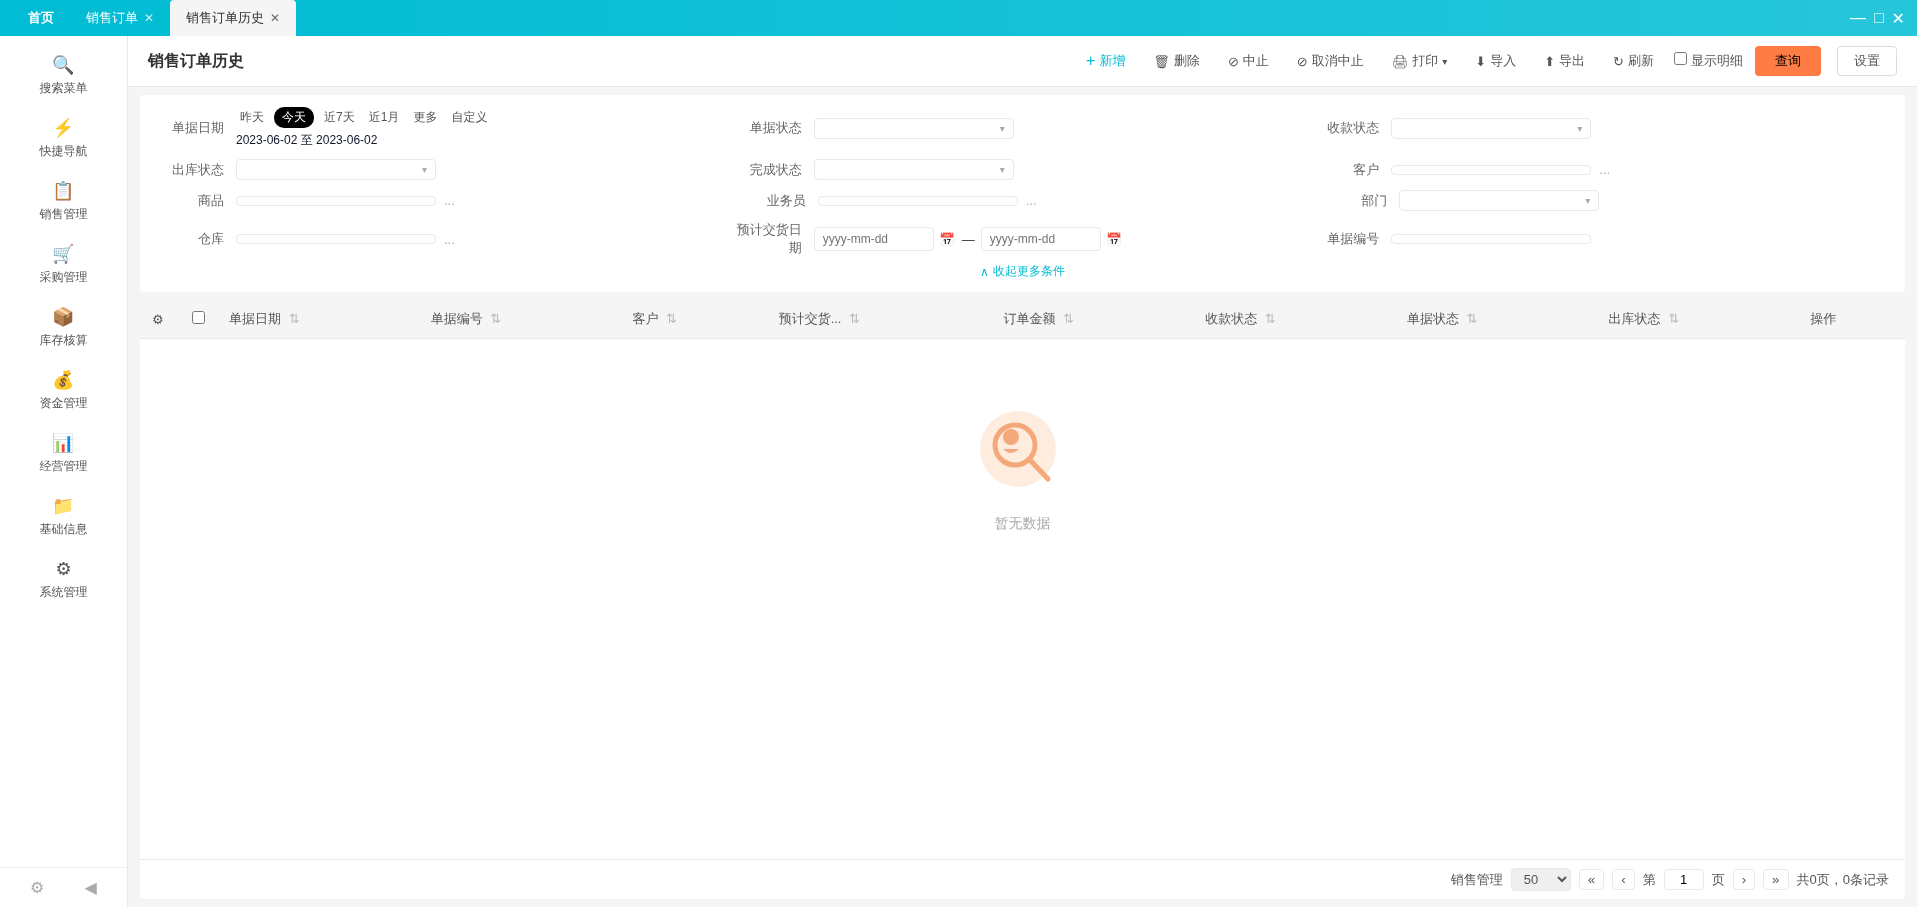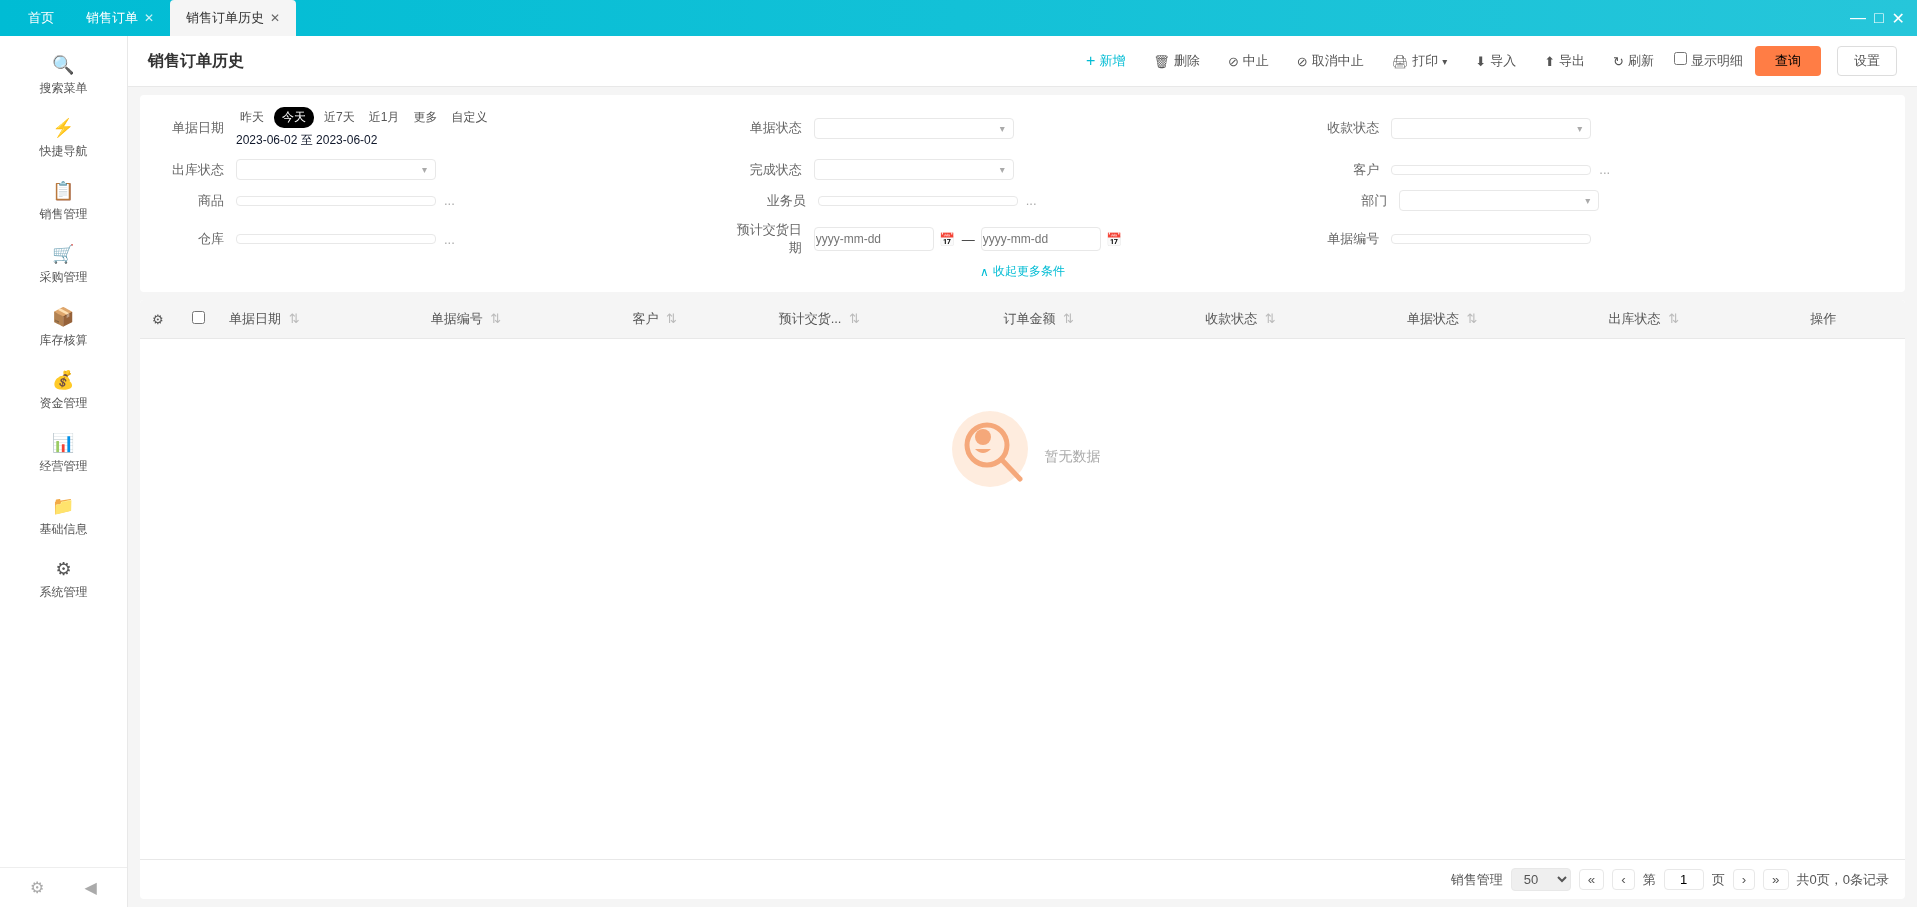--- a/index.html
+++ b/index.html
@@ -4,21 +4,21 @@
   <style>
     * { box-sizing: border-box; margin: 0; padding: 0; }
     body { font-family: "Microsoft YaHei", "PingFang SC", sans-serif; font-size: 13px; background: #f5f5f5; color: #333; display: flex; flex-direction: column; height: 100vh; overflow: hidden; }
 
     
     .top-bar { background: linear-gradient(90deg, #00bcd4, #26c6da); height: 36px; display: flex; align-items: center; padding: 0 12px; gap: 0; }
     .tab-item { height: 36px; display: flex; align-items: center; padding: 0 16px; font-size: 13px; color: #fff; cursor: pointer; position: relative; gap: 6px; }
     .tab-item.active { background: #f5f5f5; color: #333; border-radius: 4px 4px 0 0; }
     .tab-item .close-icon { font-size: 12px; color: #666; cursor: pointer; }
     .tab-item:not(.active) .close-icon { color: rgba(255,255,255,0.8); }
-    .tab-home { color: #fff; }
+    .tab-home { color: #fff; font-weight: bold; }
     .top-bar-right { margin-left: auto; display: flex; align-items: center; gap: 8px; }
     .top-bar-right .icon-btn { color: #fff; cursor: pointer; font-size: 16px; }
 
     
     .main-layout { display: flex; flex: 1; overflow: hidden; }
 
     
     .sidebar { width: 128px; background: #fff; border-right: 1px solid #e8e8e8; display: flex; flex-direction: column; padding-top: 8px; }
     .sidebar-item { display: flex; flex-direction: column; align-items: center; padding: 10px 0; cursor: pointer; color: #555; font-size: 12px; gap: 4px; }
     .sidebar-item .s-icon { font-size: 18px; }
@@ -44,36 +44,36 @@
     .date-buttons { display: flex; align-items: center; gap: 6px; }
     .date-btn { font-size: 12px; color: #555; cursor: pointer; padding: 2px 4px; }
     .date-btn.active { background: #000000; color: #fff; border-radius: 10px; padding: 2px 8px; }
     .date-range { font-size: 12px; color: #0f172a; margin-left: 0; }
     .filter-select { display: flex; align-items: center; border: 1px solid #e8e8e8; border-radius: 4px; padding: 4px 8px; background: #fff; min-width: 180px; justify-content: space-between; cursor: pointer; }
     .filter-select .arrow { color: #aaa; font-size: 10px; }
     .filter-input { border: 1px solid #e8e8e8; border-radius: 4px; padding: 4px 8px; background: #fff; min-width: 180px; color: #999; }
     .filter-dots { color: #aaa; cursor: pointer; margin-left: 8px; }
     .col-item { display: flex; align-items: center; }
     .date-input-wrap { display: flex; align-items: center; gap: 6px; }
-    .date-input { border: 1px solid #e8e8e8; border-radius: 4px; padding: 4px 1px; color: #701a75; font-size: 12px; width: 120px; }
+    .date-input { border: 1px solid #e8e8e8; border-radius: 4px; padding: 4px 8px; color: #701a75; font-size: 12px; width: 120px; }
     .cal-icon { color: #aaa; cursor: pointer; }
     .collapse-bar { text-align: center; color: #00bcd4; font-size: 12px; cursor: pointer; margin-top: 4px; display: flex; align-items: center; justify-content: center; gap: 4px; }
 
     
     .table-area { background: #fff; margin: 8px 12px; border-radius: 4px; flex: 1; overflow: hidden; display: flex; flex-direction: column; }
     .table-wrap { overflow: auto; flex: 1; }
     table { width: 100%; border-collapse: collapse; font-size: 13px; }
     thead tr { background: #f5f5f5; }
     thead th { padding: 10px 12px; text-align: left; color: #555; font-weight: normal; border-bottom: 1px solid #e8e8e8; white-space: nowrap; }
     thead th .sort-icon { color: #bbb; margin-left: 4px; }
     .th-settings { width: 40px; }
     .th-check { width: 36px; }
 
     
-    .empty-state { display: flex; flex-direction: row; align-items: center; justify-content: center; padding: 60px; flex: 1; }
+    .empty-state { display: flex; flex-direction: column; align-items: center; justify-content: center; padding: 60px; flex: 1; }
     .empty-img { width: 100px; height: 100px; position: relative; }
     .empty-text { margin-top: 16px; color: #aaa; font-size: 14px; }
 
     
     .table-footer { display: flex; align-items: center; justify-content: flex-end; padding: 8px 16px; border-top: 1px solid #e8e8e8; gap: 8px; font-size: 13px; color: #555; }
     .page-size-select { border: 1px solid #e8e8e8; border-radius: 4px; padding: 2px 8px; font-size: 13px; color: #555; }
     .page-nav-btn { border: 1px solid #e8e8e8; background: #fff; border-radius: 4px; padding: 2px 8px; cursor: pointer; color: #555; }
     .page-input { border: 1px solid #e8e8e8; border-radius: 4px; padding: 2px 8px; width: 40px; text-align: center; font-size: 13px; }
   </style>
 </head>

